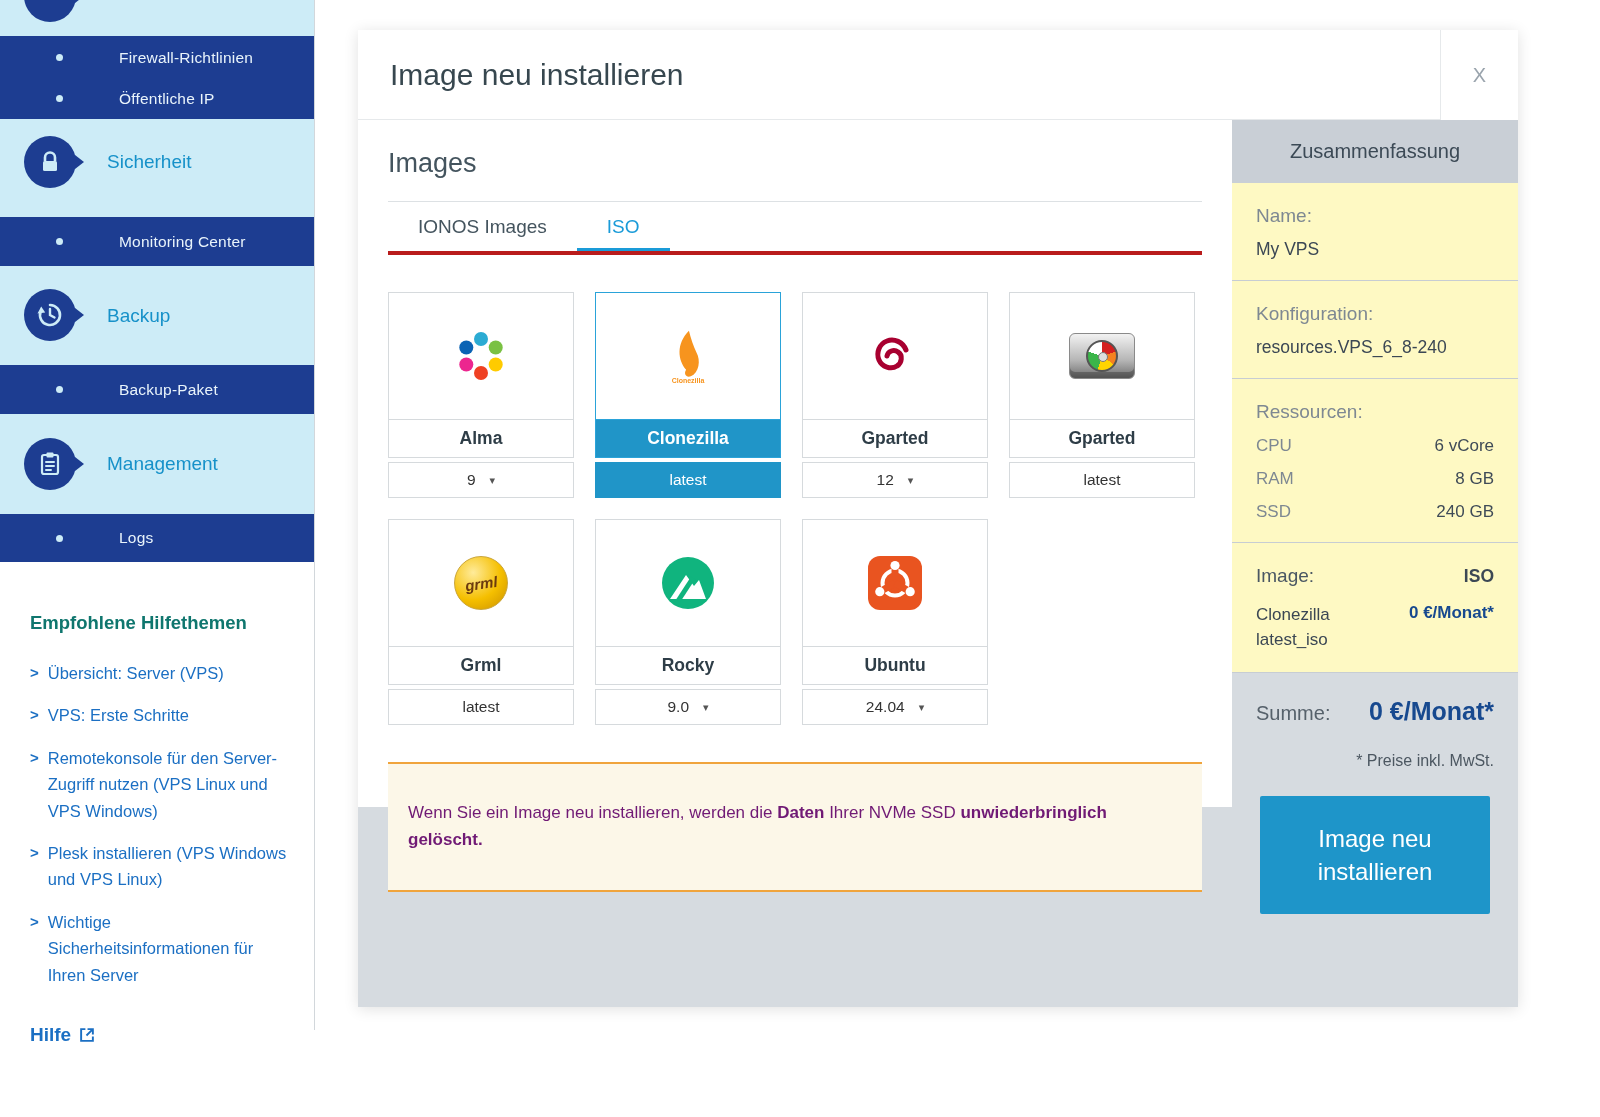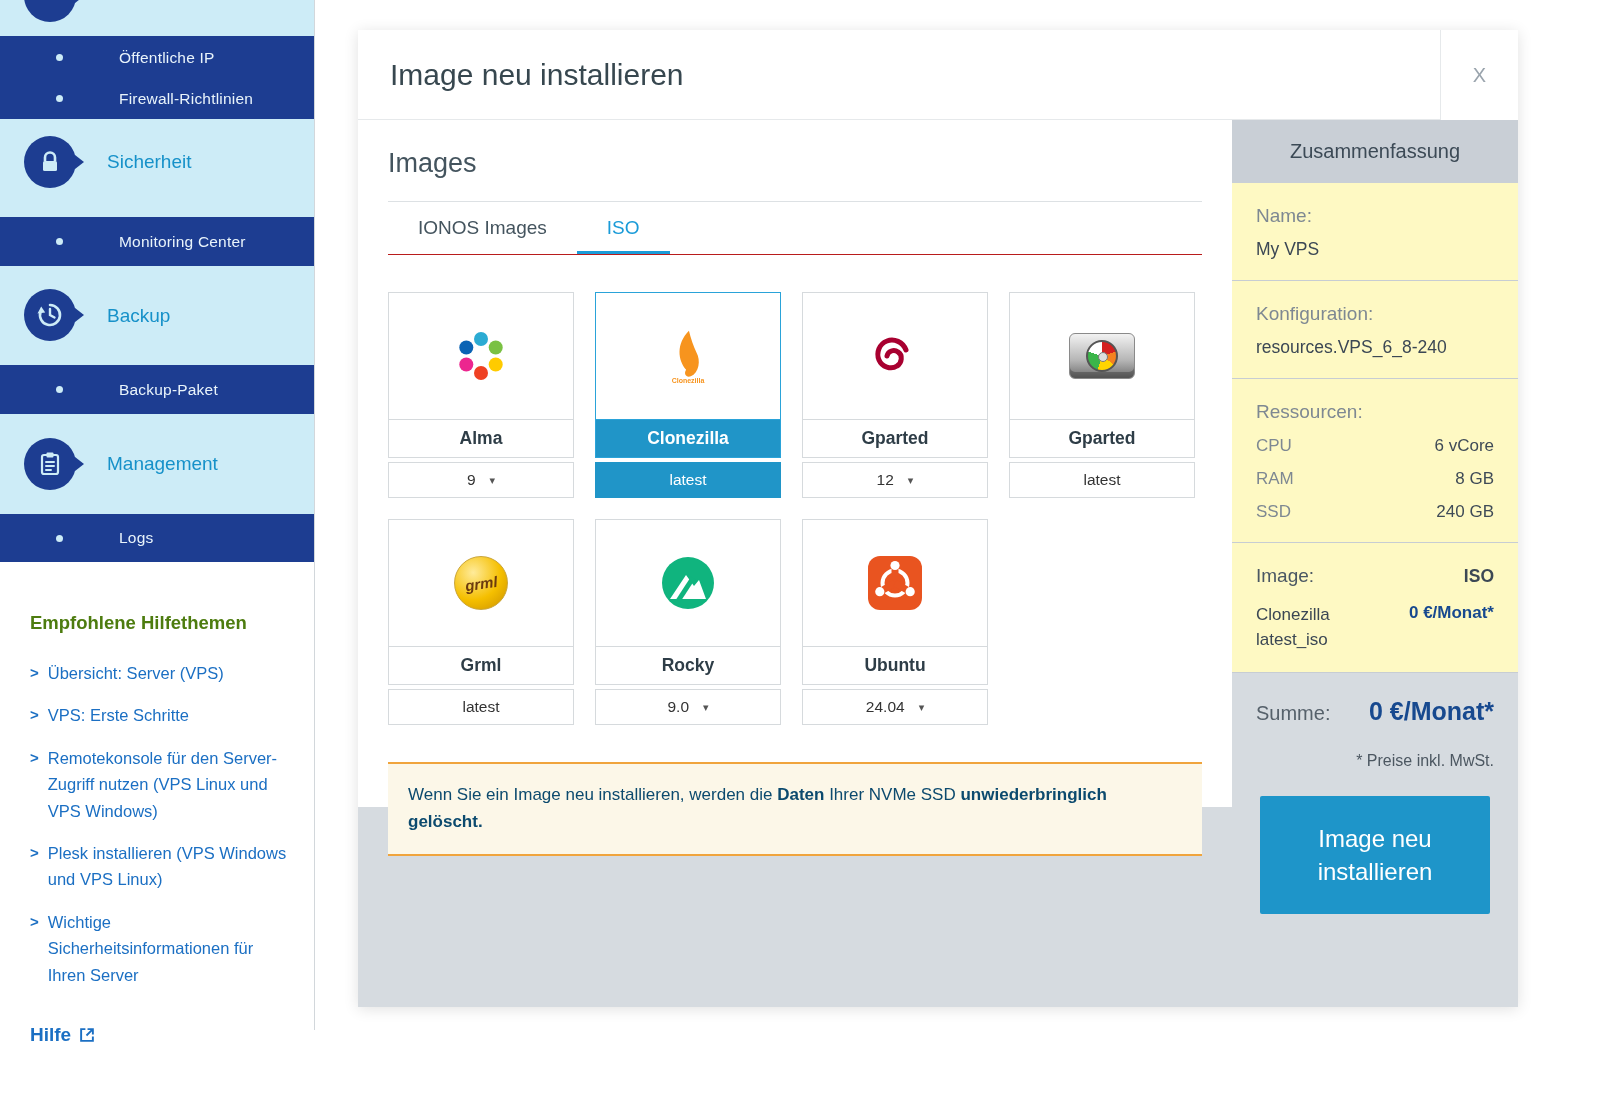--- a/index.html
+++ b/index.html
@@ -21,53 +21,53 @@
   .band-fw { top:36px; height:83px; padding-top:1px; }
   .band-mon { top:217px; height:49px; }
   .band-paket { top:365px; height:49px; }
   .band-logs { top:514px; height:48px; }
   .row-sich { top:119px; height:86px; } .row-sich .icon-circle { top:17px; }
   .row-back { top:266px; height:99px; } .row-back .icon-circle { top:23px; }
   .row-mgmt { top:414px; height:100px;text-align:right; } .row-mgmt .icon-circle { top:24px; }
   .icon-top { top:-30px; }
 
   .help { padding:50px 26px 0 30px; }
-  .help h3 { font-size:18.5px; font-weight:bold; color:#4d7c0f; margin-bottom:26px; }
+  .help h3 { font-size:18.5px; font-weight:bold; color:#0f766e; margin-bottom:26px; }
   .help-link { display:flex; margin-bottom:16px; cursor:pointer; }
   .help-chevron { color:#1b6fc3; font-weight:bold; font-size:15px; margin-right:9px; line-height:1.7; flex:none; }
   .help-link a { color:#1b6fc3; font-size:16.5px; line-height:1.6; text-decoration:none; }
 
   #hilfe-footer { position:absolute; left:30px; top:1024px; display:flex; align-items:center; gap:8px; cursor:pointer; }
   #hilfe-footer span { color:#1b6fc3; font-size:19px; font-weight:bold; }
 
   
   #modal { position:absolute; left:358px; top:30px; width:1160px; height:977px; background:#d6dbe0; box-shadow:0 2px 14px rgba(0,0,0,.12); }
   .modal-header { position:absolute; top:0; left:0; right:0; height:90px; background:#fff; border-bottom:1px solid #e6e9eb; }
   .modal-title { position:absolute; left:32px; top:0; line-height:90px; font-size:30px; color:#37474f; }
   .modal-close { position:absolute; right:0; top:0; width:78px; height:90px; background:#fff; border-left:1px solid #e6e9eb; display:flex; align-items:center; justify-content:center; font-size:20px; color:#9aa4ad; cursor:pointer; }
 
   .modal-body { position:absolute; top:90px; left:0; right:0; bottom:0; }
   .content { position:absolute; left:0; top:0; width:874px; height:687px; background:#fff; padding:28px 30px; }
   .content h2 { font-size:27px; font-weight:400; color:#44545e; padding-bottom:22px; border-bottom:1px solid #dde1e4; }
-  .tabs { display:flex; height:53px; border-bottom:1px solid #b91c1c; }
+  .tabs { display:flex; height:53px; border-bottom:4px solid #b91c1c; }
   .tab { padding:0 30px; display:flex; align-items:center; font-size:19px; color:#44545e; cursor:pointer; }
   .tab.active { color:#1a9bd8; box-shadow:inset 0 -3px 0 #1a9bd8; }
 
   .grid { margin-top:37px; display:flex; flex-wrap:wrap; gap:21px; }
   .card-wrap { width:186px; }
   .card { border:1px solid #d6dadd; background:#fff; cursor:pointer; }
   .card-img { height:126px; display:flex; align-items:center; justify-content:center; flex-direction:column; }
   .card-name { height:38px; border-top:1px solid #d6dadd; display:flex; align-items:center; justify-content:center; font-size:17.5px; font-weight:600; color:#2e3d47; }
   .card-wrap.selected .card { border-color:#2aa3d9; }
   .card-wrap.selected .card-name { background:#2095c8; color:#fff; border-top-color:#2aa3d9; }
   .version { margin-top:4px; height:36px; border:1px solid #d6dadd; background:#fff; display:flex; align-items:center; justify-content:center; font-size:15.5px; color:#333; cursor:pointer; }
   .caret { font-size:11px; color:#555; margin-left:14px; }
   .card-wrap.selected .version { background:#2095c8; border-color:#2095c8; color:#fff; }
 
-  .warning { margin-top:37px; border-top:2px solid #f0a43c; border-bottom:2px solid #f0a43c; background:#fcf7e8; padding:18px 20px; font-size:17px; color:#0c4a6e; line-height:1.58; }
+  .warning { margin-top:37px; border-top:2px solid #f0a43c; border-bottom:2px solid #f0a43c; background:#fcf7e8; padding:36px 20px; font-size:17px; color:#701a75; line-height:1.58; }
 
   
   .summary { position:absolute; left:874px; top:0; width:286px; height:887px; background:#fef9c3; display:flex; flex-direction:column; }
   .sum-header { height:63px; background:#c9cfd6; display:flex; align-items:center; justify-content:center; font-size:20px; color:#3c4a56; }
   .sec { padding:22px 24px 20px; border-bottom:1px solid #c7cdd3; }
   .sec-label { font-size:19px; color:#7e8892; }
   .sec-value { font-size:17.5px; color:#3b4754; margin-top:12px; }
   .res-row { display:flex; justify-content:space-between; margin-top:13px; }
   .res-row .rl { font-size:17px; color:#7e8892; }
   .res-row .rv { font-size:17px; color:#3f4b57; }
@@ -96,25 +96,25 @@
 <body>
 
 <div id="sidebar">
   <div class="nav-bg">
 
     <div class="icon-circle icon-top"></div>
 
     <div class="dark-band band-fw">
       <div class="dark-row">
         <span class="bullet"></span>
+        <span>Firewall-Richtlinien</span>
+      </div>
+      <div class="dark-row">
+        <span class="bullet"></span>
         <span>Öffentliche IP</span>
-      </div>
-      <div class="dark-row">
-        <span class="bullet"></span>
-        <span>Firewall-Richtlinien</span>
       </div>
     </div>
 
     <div class="main-row row-sich">
       <div class="icon-circle">
         <svg width="26" height="26" viewBox="0 0 26 26">
             <path d="M8 12 V8.5 a5 5 0 0 1 10 0 V12" fill="none" stroke="#cdecf7" stroke-width="2.6"></path>
             <rect x="6" y="12" width="14" height="10" rx="1.5" fill="#cdecf7"></rect>
           </svg>
       </div>

